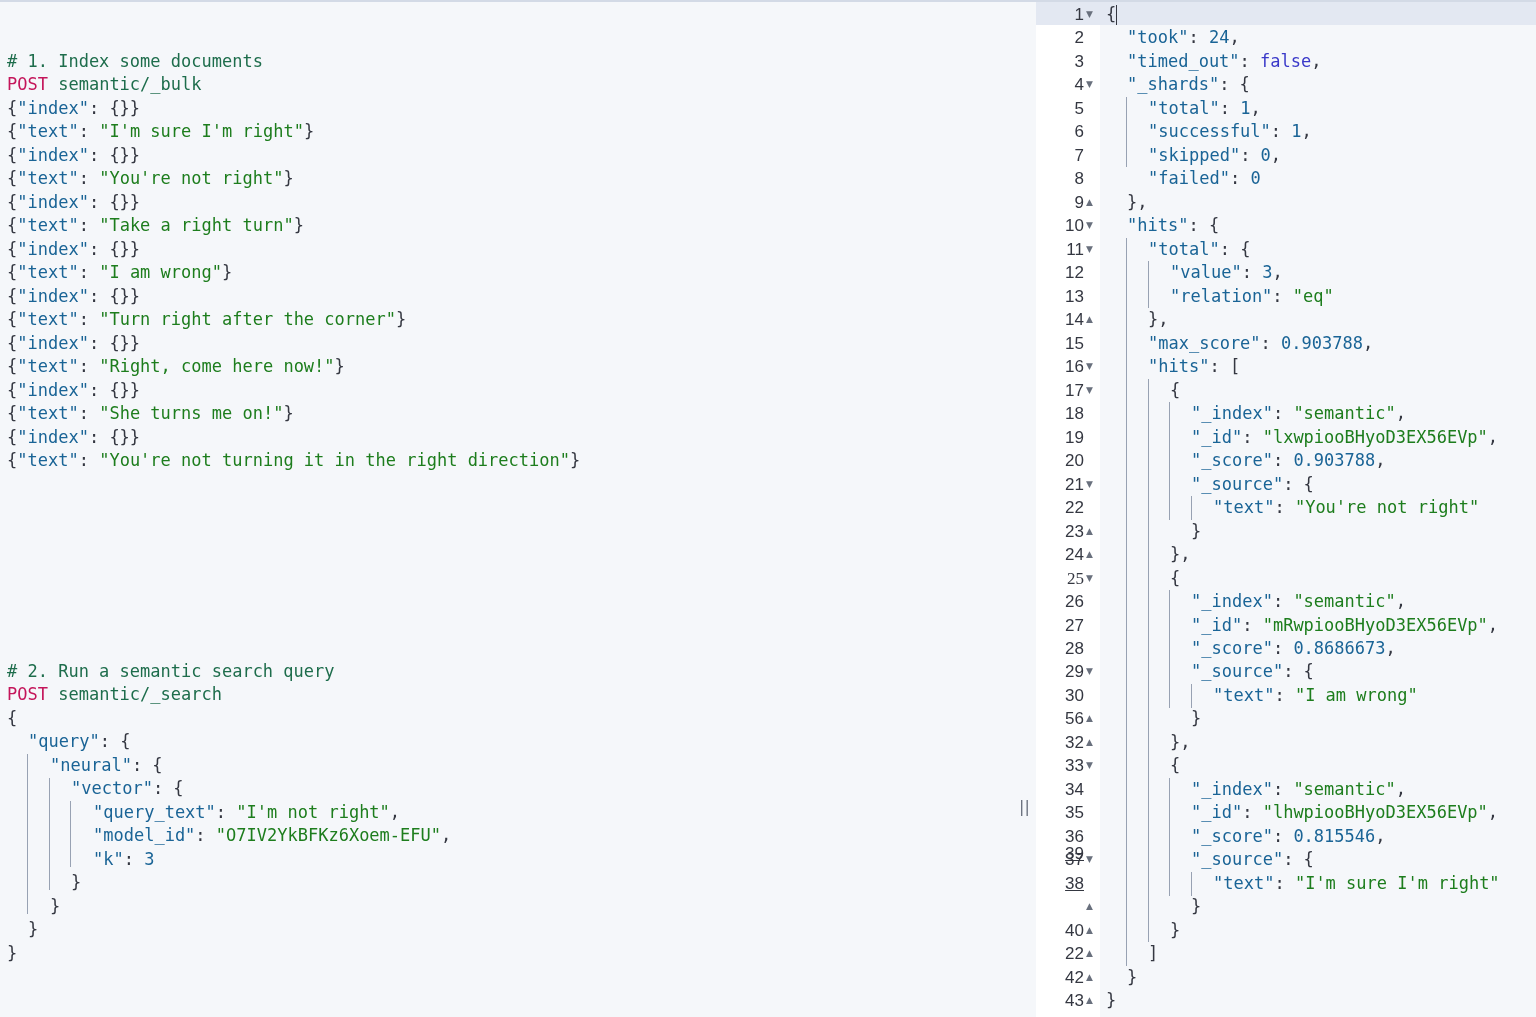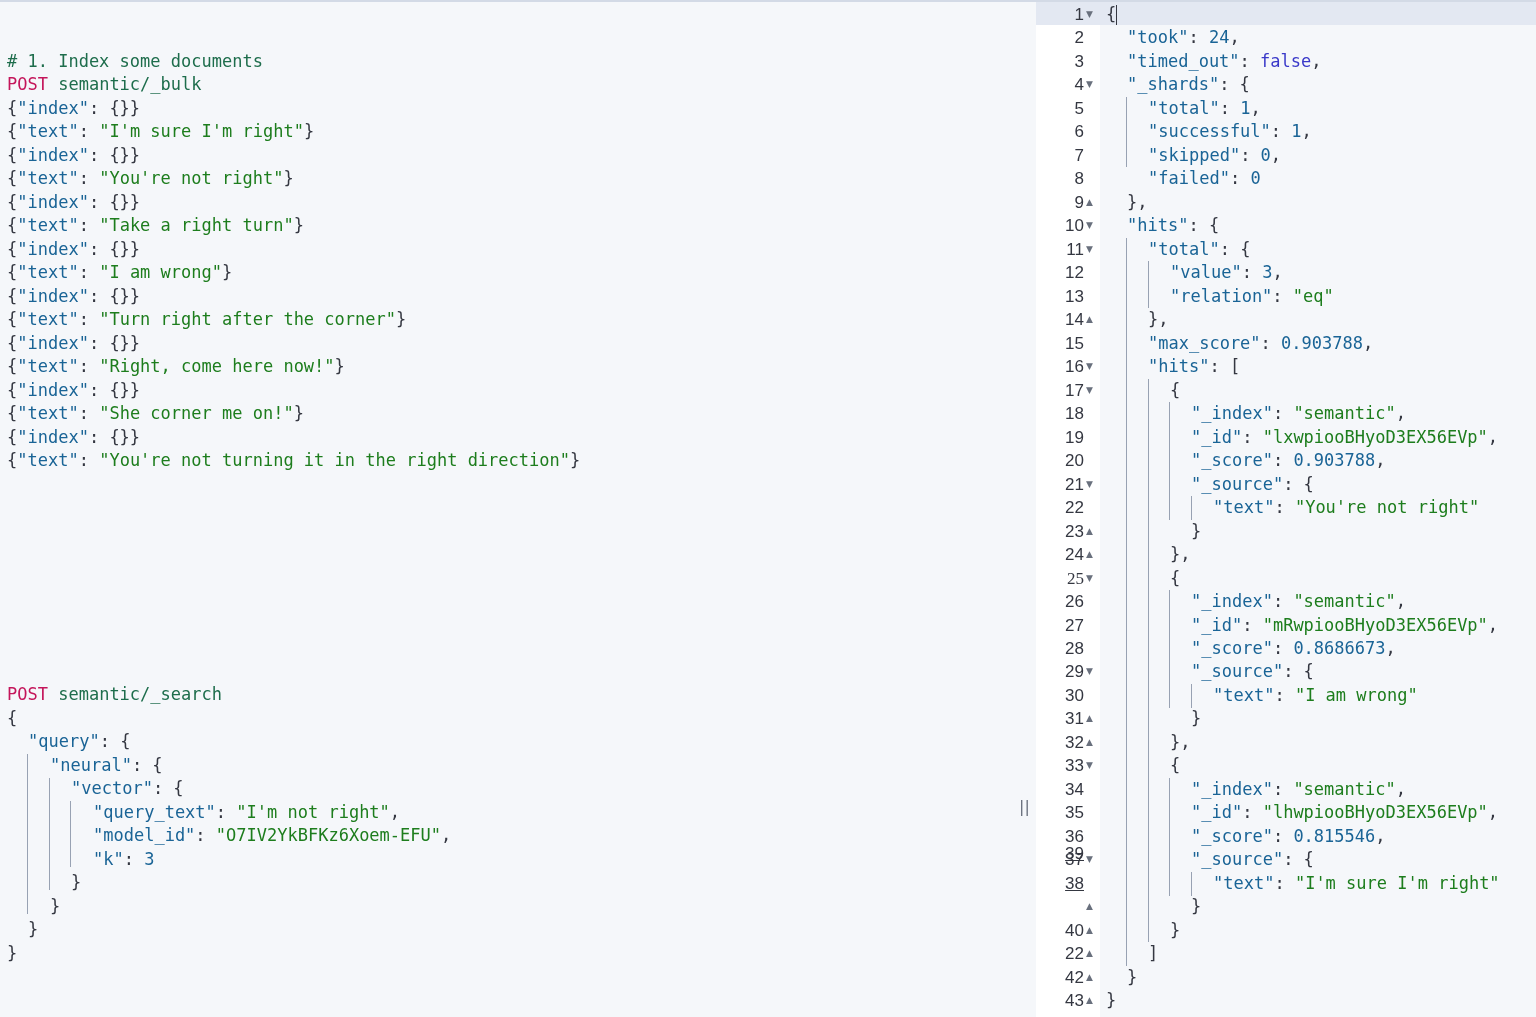--- a/index.html
+++ b/index.html
@@ -66,24 +66,25 @@
   <div class="code-line" style="left:7px;top:165px;"><span class="c-punc">{</span><span class="c-key">"text"</span><span class="c-punc">: </span><span class="c-str">"</span><span class="c-str">You're not right</span><span class="c-str">"</span><span class="c-punc">}</span></div>
   <div class="code-line" style="left:7px;top:189px;"><span class="c-punc">{</span><span class="c-key">"index"</span><span class="c-punc">: {}}</span></div>
   <div class="code-line" style="left:7px;top:212px;"><span class="c-punc">{</span><span class="c-key">"text"</span><span class="c-punc">: </span><span class="c-str">"</span><span class="c-str">Take a right turn</span><span class="c-str">"</span><span class="c-punc">}</span></div>
   <div class="code-line" style="left:7px;top:236px;"><span class="c-punc">{</span><span class="c-key">"index"</span><span class="c-punc">: {}}</span></div>
   <div class="code-line" style="left:7px;top:259px;"><span class="c-punc">{</span><span class="c-key">"text"</span><span class="c-punc">: </span><span class="c-str">"</span><span class="c-str">I am wrong</span><span class="c-str">"</span><span class="c-punc">}</span></div>
   <div class="code-line" style="left:7px;top:283px;"><span class="c-punc">{</span><span class="c-key">"index"</span><span class="c-punc">: {}}</span></div>
   <div class="code-line" style="left:7px;top:306px;"><span class="c-punc">{</span><span class="c-key">"text"</span><span class="c-punc">: </span><span class="c-str">"</span><span class="c-str">Turn right after the corner</span><span class="c-str">"</span><span class="c-punc">}</span></div>
   <div class="code-line" style="left:7px;top:330px;"><span class="c-punc">{</span><span class="c-key">"index"</span><span class="c-punc">: {}}</span></div>
   <div class="code-line" style="left:7px;top:353px;"><span class="c-punc">{</span><span class="c-key">"text"</span><span class="c-punc">: </span><span class="c-str">"</span><span class="c-str">Right, come here now!</span><span class="c-str">"</span><span class="c-punc">}</span></div>
   <div class="code-line" style="left:7px;top:377px;"><span class="c-punc">{</span><span class="c-key">"index"</span><span class="c-punc">: {}}</span></div>
-  <div class="code-line" style="left:7px;top:400px;"><span class="c-punc">{</span><span class="c-key">"text"</span><span class="c-punc">: </span><span class="c-str">"</span><span class="c-str">She corner me on!</span><span class="c-str">"</span><span class="c-punc">}</span></div>
+  <div class="code-line" style="left:7px;top:400px;"><span class="c-punc">{</span><span class="c-key">"text"</span><span class="c-punc">: </span><span class="c-str">"</span><span class="c-str">She turns me on!</span><span class="c-str">"</span><span class="c-punc">}</span></div>
   <div class="code-line" style="left:7px;top:424px;"><span class="c-punc">{</span><span class="c-key">"index"</span><span class="c-punc">: {}}</span></div>
   <div class="code-line" style="left:7px;top:447px;"><span class="c-punc">{</span><span class="c-key">"text"</span><span class="c-punc">: </span><span class="c-str">"</span><span class="c-str">You're not turning it in the right direction</span><span class="c-str">"</span><span class="c-punc">}</span></div>
 
+  <div class="code-line" style="left:7px;top:658px;"><span class="c-comment"># 2. Run a semantic search query</span></div>
   <div class="code-line" style="left:7px;top:681px;"><span class="c-method">POST</span> <span class="c-url">semantic/_search</span></div>
   <div class="code-line" style="left:7px;top:705px;"><span class="c-punc">{</span></div>
   <div class="code-line" style="left:28px;top:728px;"><span class="c-key">"query"</span><span class="c-punc">: {</span></div>
   <div class="code-line" style="left:50px;top:752px;"><span class="c-key">"neural"</span><span class="c-punc">: {</span></div>
   <div class="code-line" style="left:71px;top:775px;"><span class="c-key">"vector"</span><span class="c-punc">: {</span></div>
   <div class="code-line" style="left:93px;top:799px;"><span class="c-key">"query_text"</span><span class="c-punc">: </span><span class="c-str">"I'm not right"</span><span class="c-punc">,</span></div>
   <div class="code-line" style="left:93px;top:822px;"><span class="c-key">"model_id"</span><span class="c-punc">: </span><span class="c-str">"O7IV2YkBFKz6Xoem-EFU"</span><span class="c-punc">,</span></div>
   <div class="code-line" style="left:93px;top:846px;"><span class="c-key">"k"</span><span class="c-punc">: </span><span class="c-num">3</span></div>
   <div class="code-line" style="left:71px;top:869px;"><span class="c-punc">}</span></div>
   <div class="code-line" style="left:50px;top:893px;"><span class="c-punc">}</span></div>
@@ -126,21 +127,21 @@
   <div class="code-line ln" style="top:471px;">21</div>
   <div class="code-line ln" style="top:494px;">22</div>
   <div class="code-line ln" style="top:518px;">23</div>
   <div class="code-line ln" style="top:541px;">24</div>
   <div class="code-line ln" style="top:565px;font-family:Liberation Serif, serif;">25</div>
   <div class="code-line ln" style="top:588px;">26</div>
   <div class="code-line ln" style="top:612px;">27</div>
   <div class="code-line ln" style="top:635px;">28</div>
   <div class="code-line ln" style="top:658px;">29</div>
   <div class="code-line ln" style="top:682px;">30</div>
-  <div class="code-line ln" style="top:705px;">31</div>
+  <div class="code-line ln" style="top:705px;">56</div>
   <div class="code-line ln" style="top:729px;">32</div>
   <div class="code-line ln" style="top:752px;">33</div>
   <div class="code-line ln" style="top:776px;">34</div>
   <div class="code-line ln" style="top:799px;">35</div>
   <div class="code-line ln" style="top:823px;">36</div>
   <div class="code-line ln" style="top:846px;">37</div>
   <div class="code-line ln" style="top:870px;text-decoration:underline;">38</div>
   <div class="code-line ln" style="top:840px;text-decoration:underline;">39</div>
   <div class="code-line ln" style="top:917px;">40</div>
   <div class="code-line ln" style="top:940px;">22</div>

